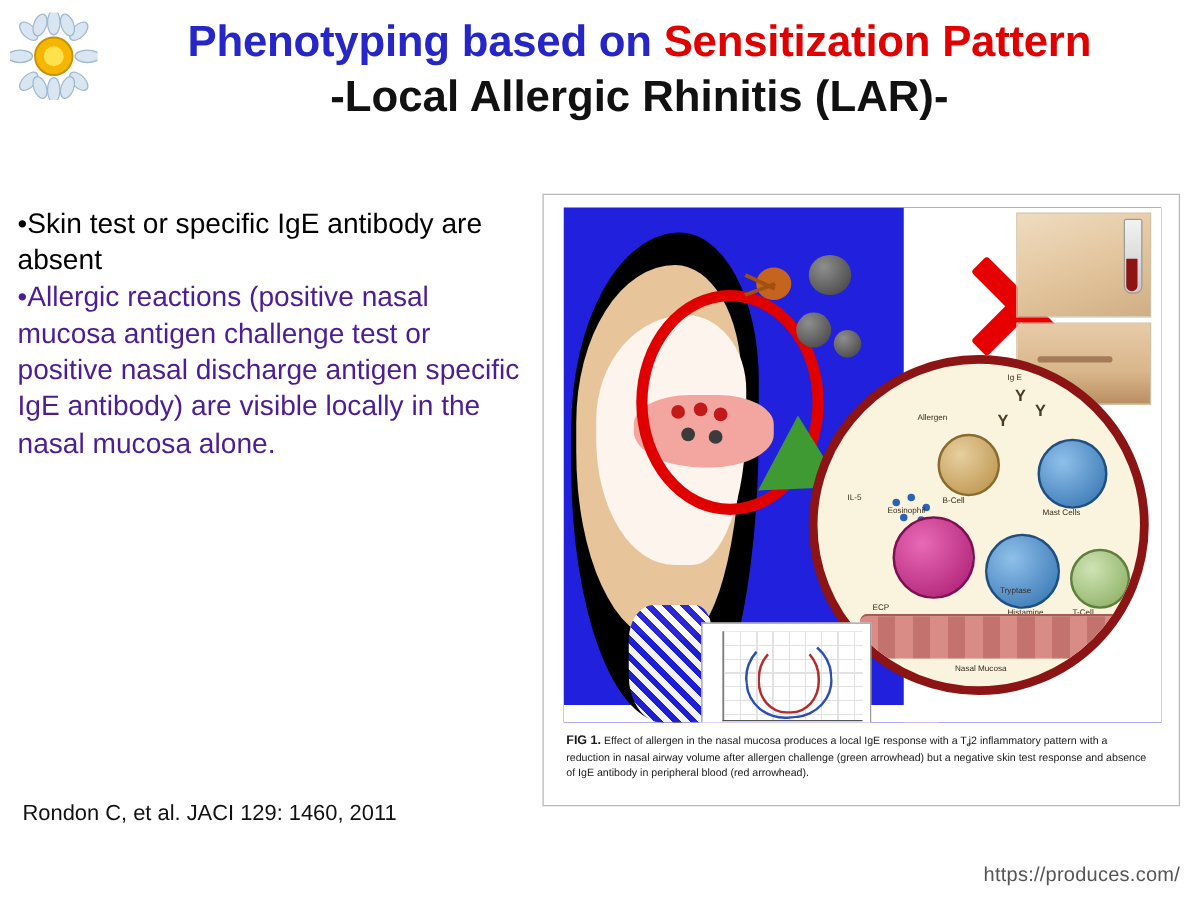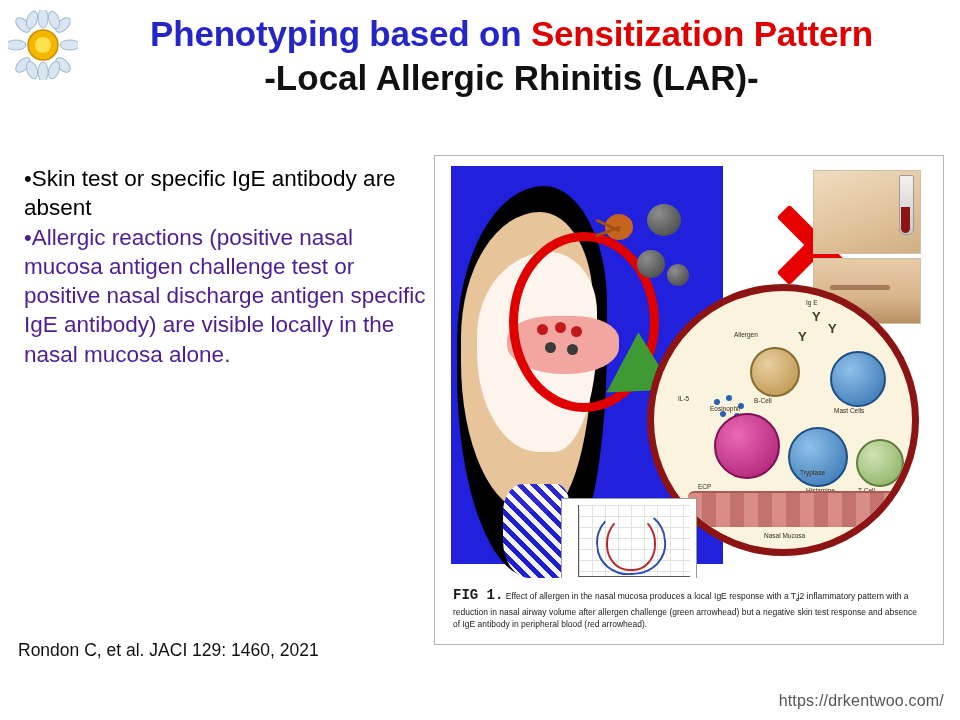--- a/index.html
+++ b/index.html
@@ -45,21 +45,21 @@
     position: absolute;
     top: 10px;
     left: 8px;
     width: 70px;
     height: 70px;
   }
 
   
   .body-text {
     position: absolute;
-    left: 24px;
+    left: 14px;
     top: 164px;
     width: 412px;
     font-size: 22.5px;
     line-height: 1.30;
     color: #000000;
   }
   .bullet-block {
     margin: 0 0 0 0;
     display: block;
   }
@@ -399,21 +399,21 @@
   
   .fig-legend {
     position: absolute;
     left: 18px;
     top: 430px;
     width: 470px;
     font-size: 8.5px;
     line-height: 1.42;
     color: #1a1a1a;
   }
-  .fig-legend b { font-size: 14px; font-family: Liberation Mono, monospace; }
+  .fig-legend b { font-size: 10px; }
 </style>
 </head>
 <body>
 
 <div class="logo">
   <svg viewBox="0 0 70 70" width="70" height="70">
     <g>
       <g fill="#d9e6f2" stroke="#9fb8cf" stroke-width="1">
         <ellipse cx="35" cy="8" rx="5" ry="10"></ellipse>
         <ellipse cx="35" cy="62" rx="5" ry="10"></ellipse>
@@ -443,21 +443,21 @@
 
 <div class="body-text">
   <div class="bullet-block bullet-black">
     <span class="bullet-dot">•</span><span>Skin test or specific IgE antibody are absent</span>
   </div>
   <div class="bullet-block bullet-red">
     <span class="bullet-dot">•</span><span>Allergic reactions (positive nasal mucosa antigen challenge test or positive nasal discharge antigen specific IgE antibody) are visible locally in the nasal mucosa alone.</span>
   </div>
 </div>
 
-<div class="citation">Rondon C, et al. JACI 129: 1460, 2021</div>
+<div class="citation">Rondon C, et al. JACI 129: 1460, 2011</div>
 
 <div class="figure-panel">
   <div class="fig-inner">
     <div class="fig-white-right"></div>
     <div class="fig-white-bottom"></div>
 
     <div class="face-black"></div>
     <div class="face-skin"></div>
     <div class="face-inner-white"></div>
     <div class="nasal-pink"></div>
@@ -523,13 +523,13 @@
 
     </div>
   </div>
 
   <div class="fig-legend">
     <b>FIG 1.</b>
     <span>Effect of allergen in the nasal mucosa produces a local IgE response with a Tʝ2 inflammatory pattern with a reduction in nasal airway volume after allergen challenge (green arrowhead) but a negative skin test response and absence of IgE antibody in peripheral blood (red arrowhead).</span>
   </div>
 </div>
 
-<div class="footer-url">https://drkentwoo.com/</div>
+<div class="footer-url">https://produces.com/</div>
 
 </body></html>

